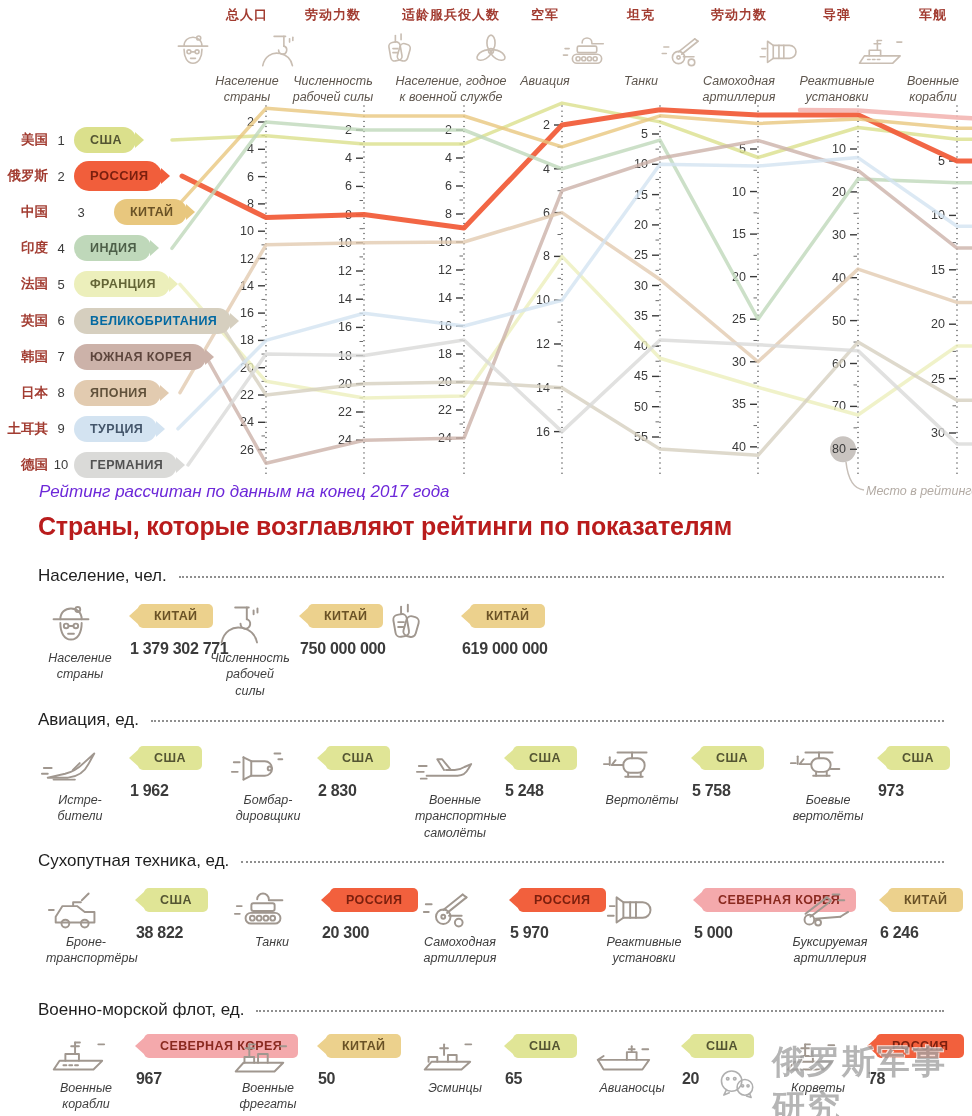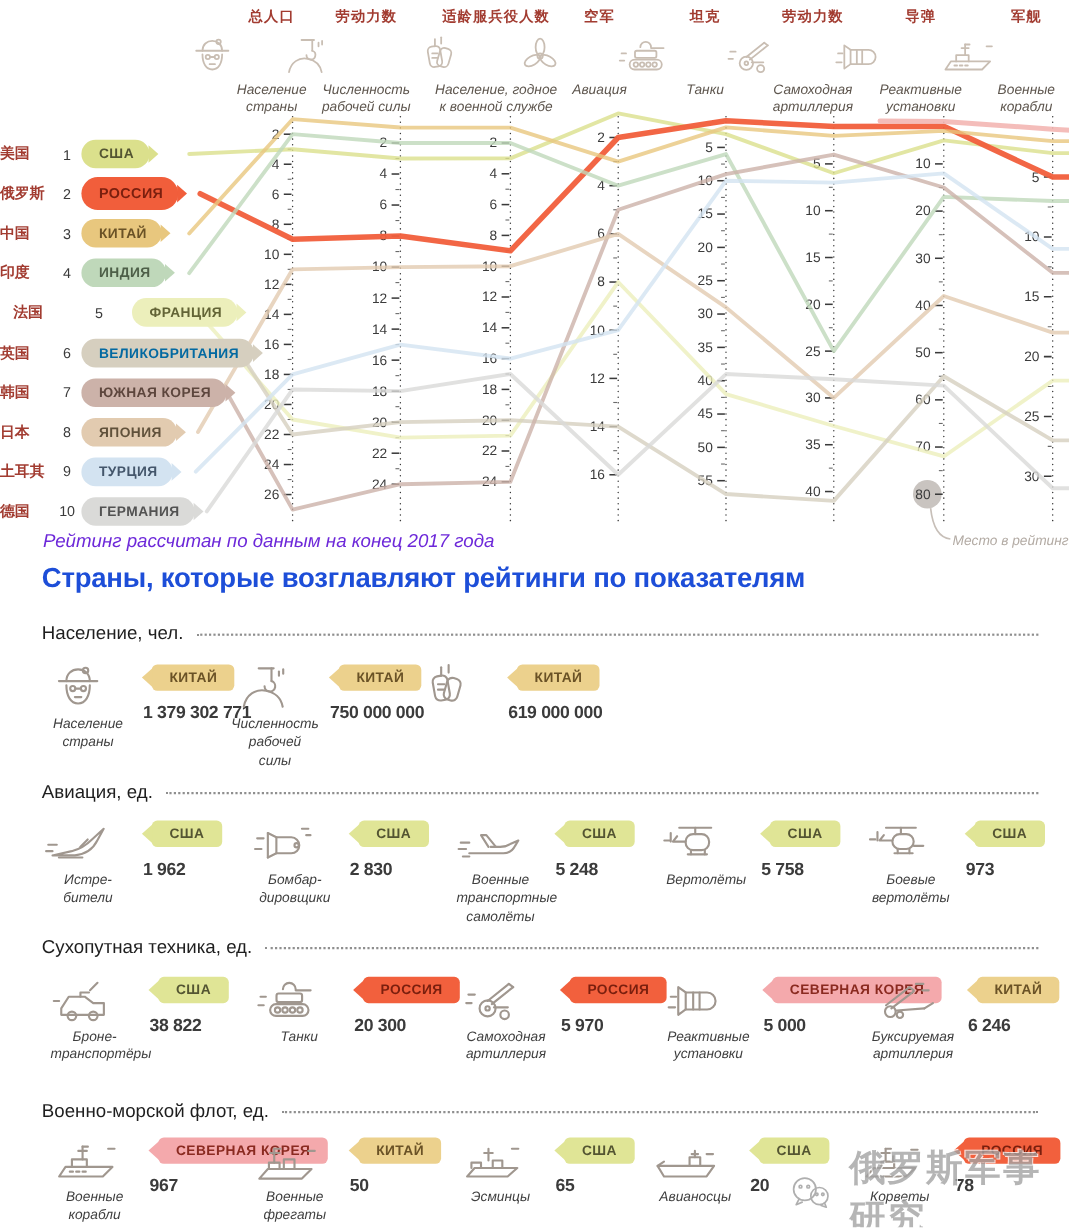--- a/index.html
+++ b/index.html
@@ -5,31 +5,31 @@
   html,body{margin:0;padding:0;background:#fff;font-family:"Liberation Sans",sans-serif;}
   .page{position:relative;width:972px;height:1116px;background:#fff;overflow:hidden;}
   
   .bump-chart{position:absolute;left:0;top:0;width:972px;height:510px;}
   #chart-svg{position:absolute;left:0;top:0;z-index:2;}
   .col{position:absolute;top:6px;text-align:center;z-index:1;}
   .col .cn{font-family:"DejaVu Serif",serif;font-weight:700;font-size:13px;color:#a23c31;letter-spacing:1px;white-space:nowrap;}
   .col .icn{display:block;margin:5px auto 1px;color:#c9beb3;height:44px;}
   .col .ru{font-style:italic;font-size:12.5px;color:#5e564e;line-height:1.25;white-space:pre-line;}
   .country-row{position:absolute;display:flex;align-items:center;z-index:3;height:30px;}
-  .row-cn{width:48px;text-align:left;font-family:"DejaVu Serif",serif;font-size:13.5px;font-weight:700;color:#a23c31;white-space:nowrap;}
+  .row-cn{width:48px;text-align:right;font-family:"DejaVu Serif",serif;font-size:13.5px;font-weight:700;color:#a23c31;white-space:nowrap;}
   .row-rank{width:26px;text-align:center;font-size:13px;color:#3b3b3b;}
   .pill{position:relative;height:26px;line-height:26px;border-radius:13px;padding:0 14px 0 16px;
         font-size:12.5px;font-weight:700;letter-spacing:.4px;background:var(--c);white-space:nowrap;}
   .pill::after{content:"";position:absolute;right:-8px;top:50%;transform:translateY(-50%);
         border-left:9px solid var(--c);border-top:8px solid transparent;border-bottom:8px solid transparent;}
   .pill.big{height:30px;line-height:30px;border-radius:15px;font-size:13px;}
   .footnote{position:absolute;left:39px;top:482px;font-style:italic;font-size:17px;color:#6d28d9;z-index:1;}
   .annotation{position:absolute;left:866px;top:484px;font-style:italic;font-size:12.5px;color:#b3aba4;z-index:4;white-space:nowrap;}
   
-  .title{position:absolute;left:38px;top:512px;margin:0;font-size:25px;font-weight:700;color:#1d4ed8;letter-spacing:-.2px;text-align:right;}
+  .title{position:absolute;left:38px;top:512px;margin:0;font-size:25px;font-weight:700;color:#b91c1c;letter-spacing:-.2px;text-align:right;}
   .sec-header{position:absolute;left:38px;right:28px;display:flex;align-items:center;}
   .sec-header .t{font-size:17px;color:#1e1e1e;white-space:nowrap;}
   .sec-header .dots{flex:1;margin-left:12px;border-top:2px dotted #8f8f8f;height:0;transform:translateY(1px);}
   .item{position:absolute;width:190px;}
   .icol{position:absolute;left:0;top:0;width:80px;text-align:center;color:#a0978f;}
   .icol .lbl{margin-top:2px;font-style:italic;font-size:12.5px;color:#3f3f3f;line-height:1.3;white-space:pre-line;}
   .pcol{position:absolute;left:88px;top:2px;white-space:nowrap;}
   .tag{position:relative;display:inline-block;margin-left:10px;padding:5px 16px;border-radius:5px;
        font-size:12.5px;font-weight:700;letter-spacing:.4px;background:var(--c);}
   .tag::before{content:"";position:absolute;left:-9px;top:50%;transform:translateY(-50%);
@@ -446,31 +446,31 @@
         <div class="country-row" style="left: 0px; top: 125px;">
           <span class="row-cn">美国</span>
           <span class="row-rank">1</span>
           <span class="pill" style="--c: #dbe08c; color: rgb(84, 85, 50);">США</span>
         </div>
         <div class="country-row" style="left: 0px; top: 161.1px;">
           <span class="row-cn">俄罗斯</span>
           <span class="row-rank">2</span>
           <span class="pill big" style="--c: #f15e3b; color: rgb(122, 31, 14);">РОССИЯ</span>
         </div>
-        <div class="country-row" style="left: 0px; top: 197.2px;">
+        <div class="country-row" style="left: 0px; top: 197.2px; gap: 20px;">
           <span class="row-cn">中国</span>
           <span class="row-rank">3</span>
           <span class="pill" style="--c: #e8c77e; color: rgb(106, 82, 38);">КИТАЙ</span>
         </div>
         <div class="country-row" style="left: 0px; top: 233.3px;">
           <span class="row-cn">印度</span>
           <span class="row-rank">4</span>
           <span class="pill" style="--c: #bfd8ba; color: rgb(77, 95, 72);">ИНДИЯ</span>
         </div>
-        <div class="country-row" style="left: 12px; top: 269.4px; gap: 17px;">
+        <div class="country-row" style="left: 0px; top: 269.4px;">
           <span class="row-cn">法国</span>
           <span class="row-rank">5</span>
           <span class="pill" style="--c: #ecefbb; color: rgb(99, 100, 54);">ФРАНЦИЯ</span>
         </div>
         <div class="country-row" style="left: 0px; top: 305.5px;">
           <span class="row-cn">英国</span>
           <span class="row-rank">6</span>
           <span class="pill" style="--c: #d6cfbf; color: #0369a1;">ВЕЛИКОБРИТАНИЯ</span>
         </div>
         <div class="country-row" style="left: 0px; top: 341.6px;">

